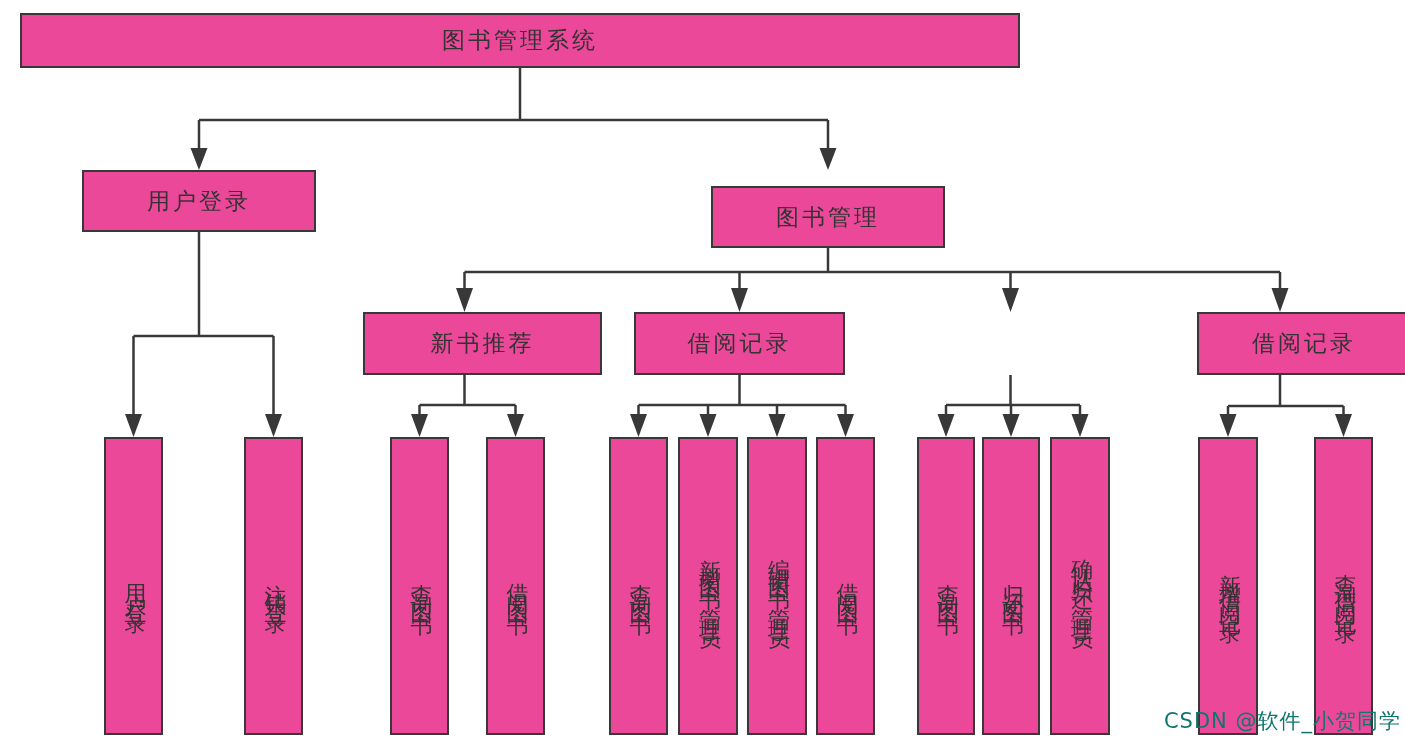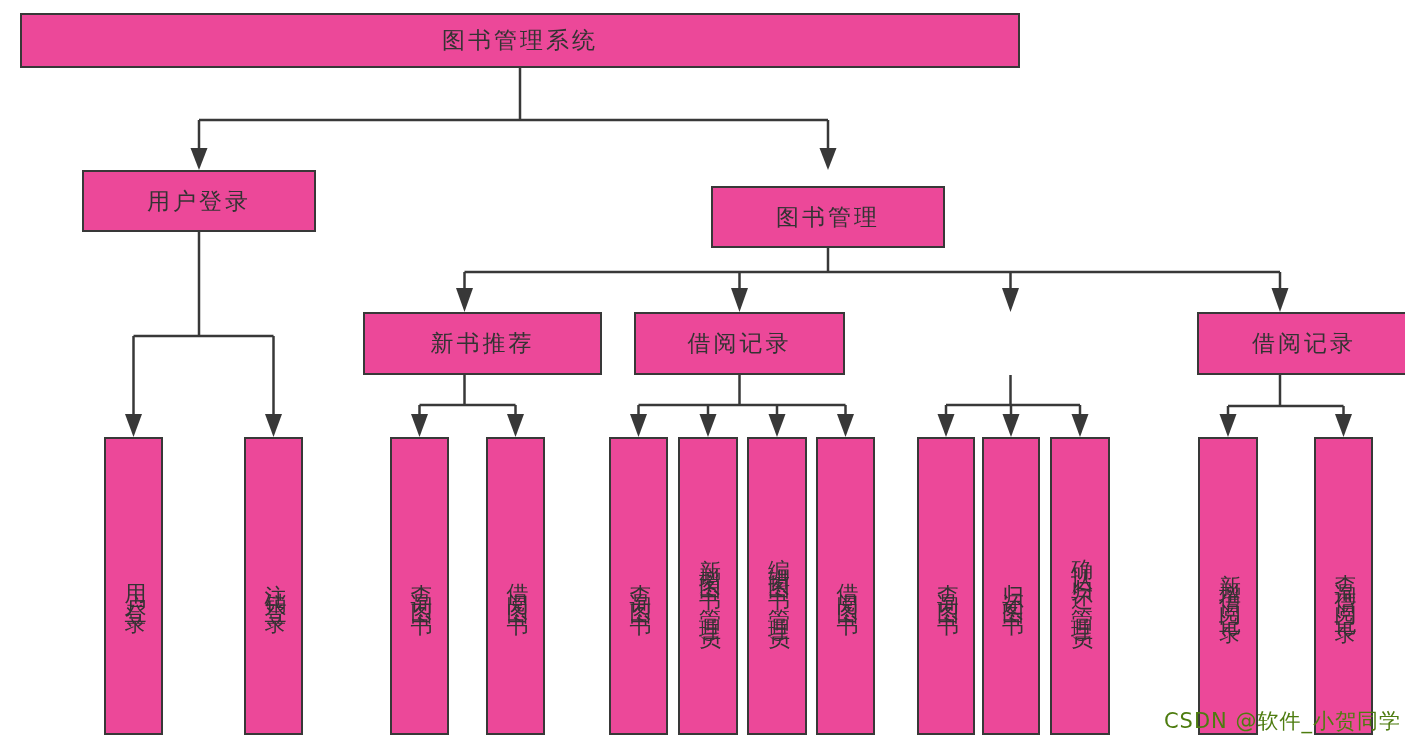--- a/index.html
+++ b/index.html
@@ -17,21 +17,21 @@
   .leaf  { }
   .vtext {
     writing-mode:vertical-rl; text-orientation:mixed;
     font-size:22px; letter-spacing:10px; line-height:1; color:#333333;
   }
   svg.wires { position:absolute; left:0; top:0; pointer-events:none; }
   svg.wires line     { stroke:#383838; stroke-width:2.5px; }
   svg.wires polygon  { fill:#383838; stroke:none; }
   .watermark {
     position:absolute; right:4px; top:707px; z-index:10;
-    font-size:21px; color:#4d7c0f; letter-spacing:1px; white-space:nowrap;
+    font-size:21px; color:#0f766e; letter-spacing:1px; white-space:nowrap;
   }
 </style>
 </head>
 <body>
 
 <div class="canvas">
 
   <svg class="wires" width="1405" height="747" viewBox="0 0 1405 747">
     <g>
       <line x1="520" y1="68" x2="520" y2="120"></line>

